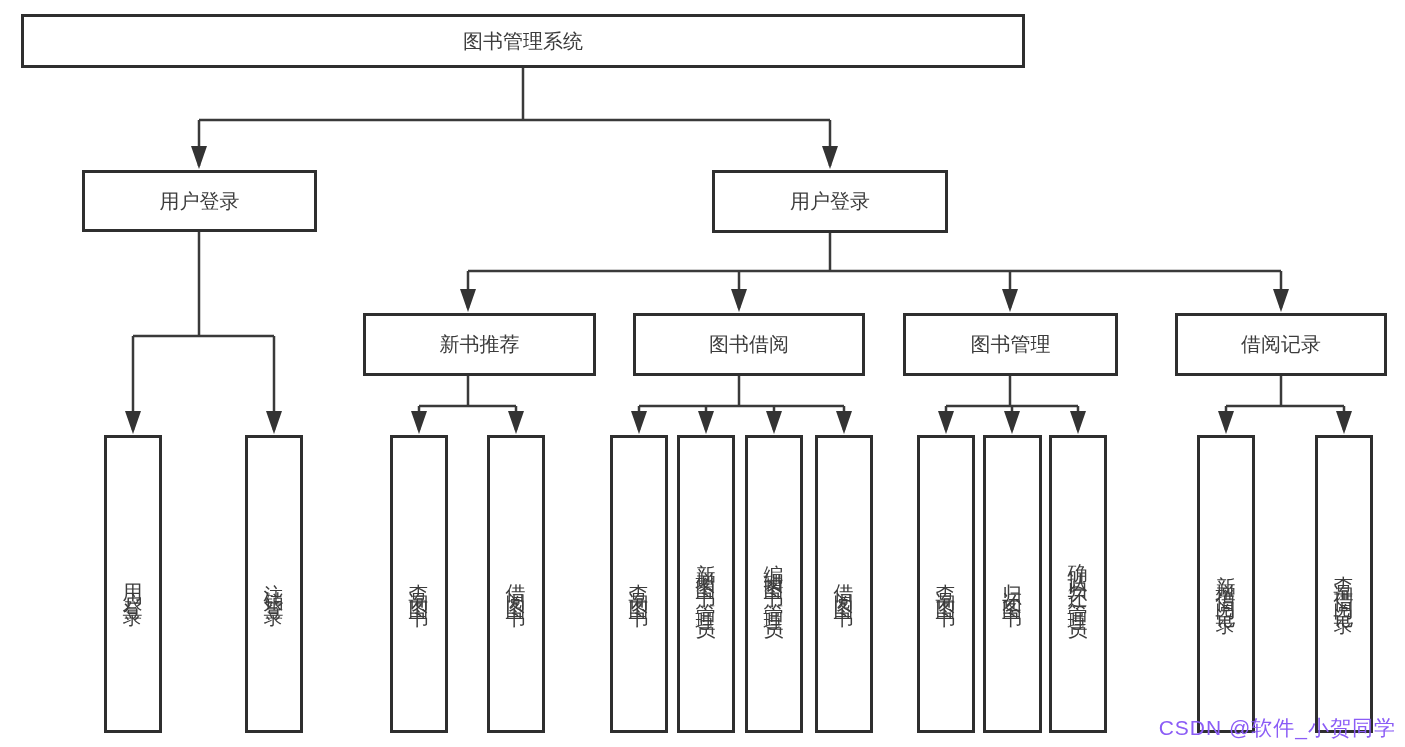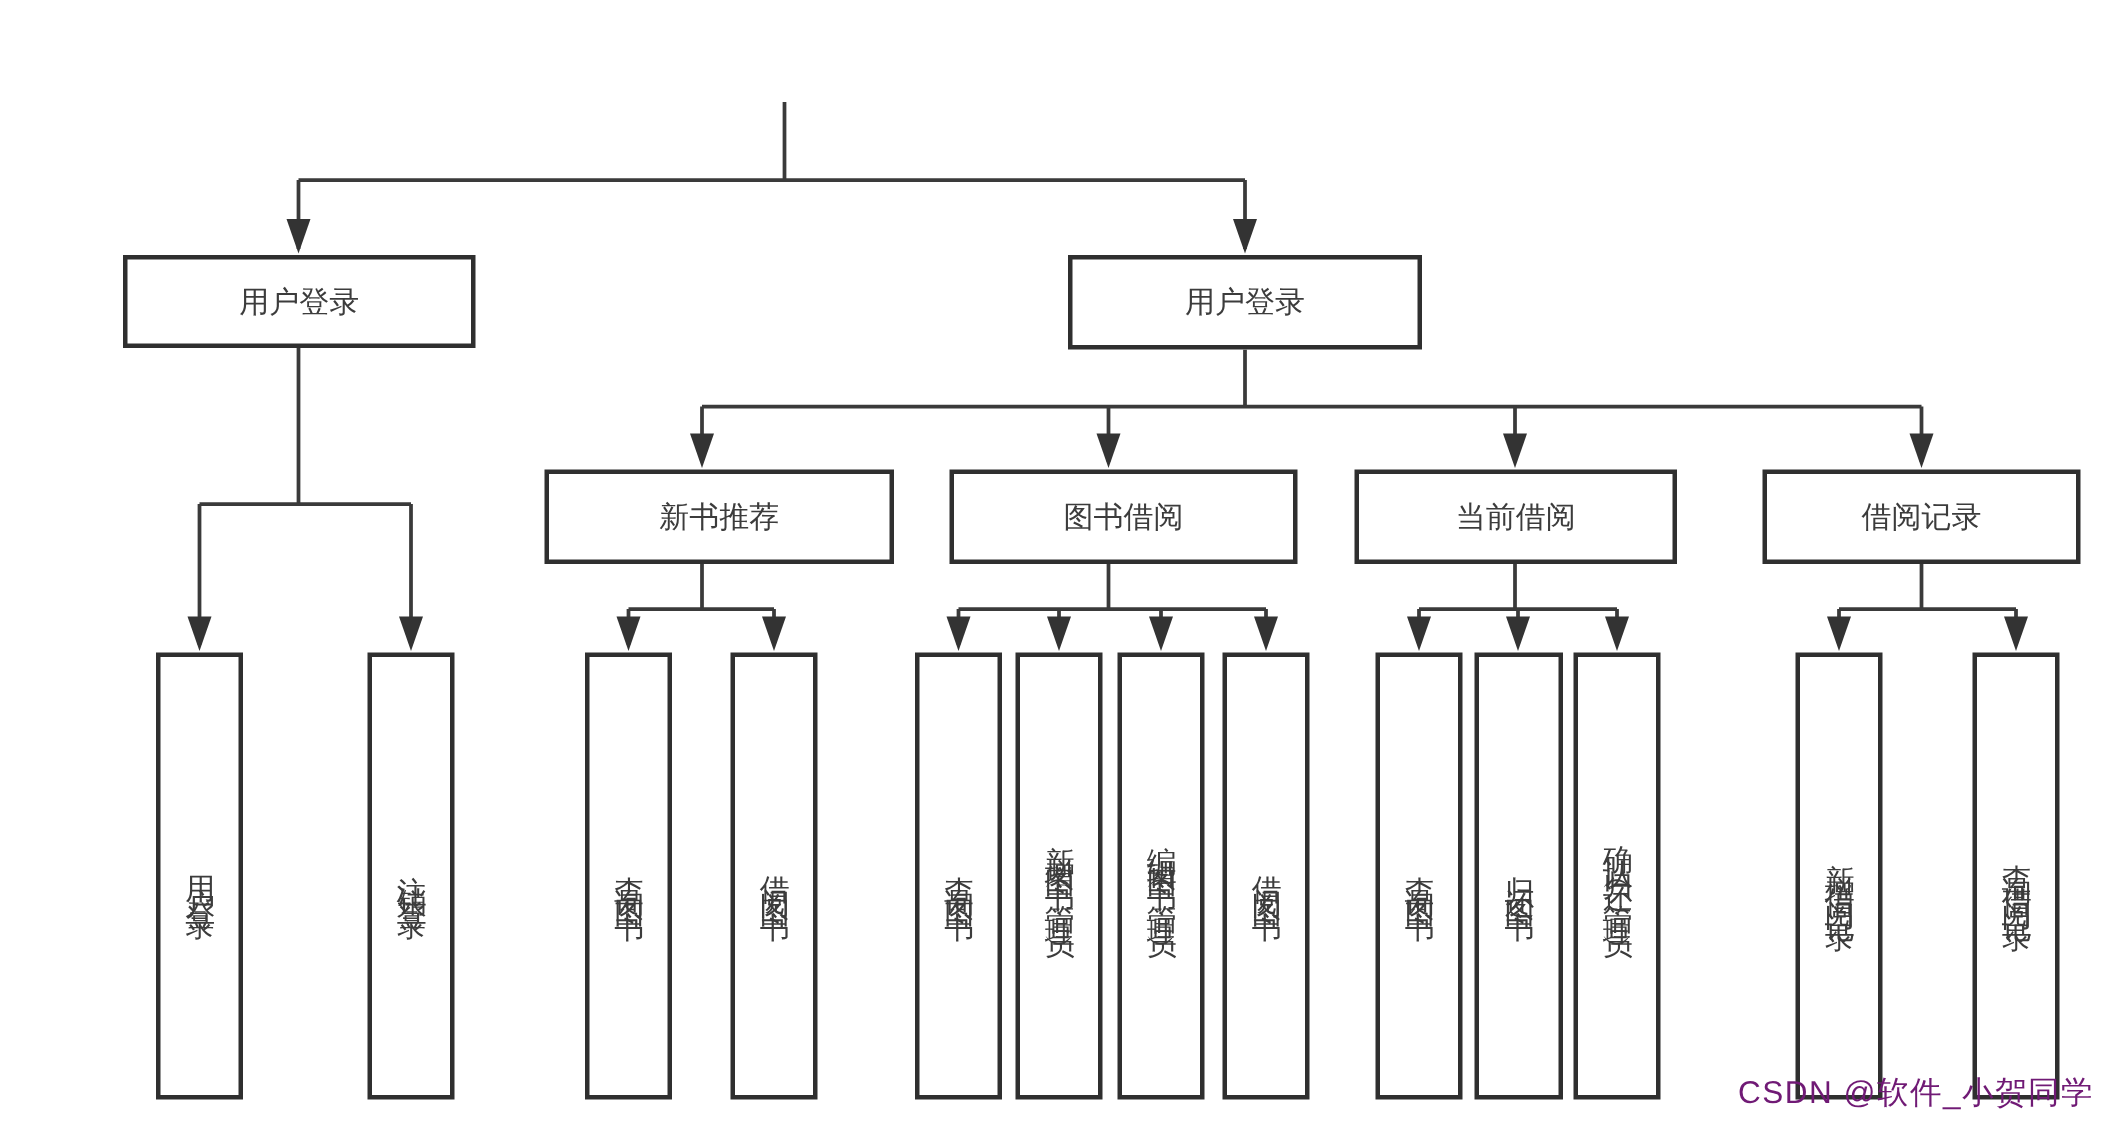--- a/index.html
+++ b/index.html
@@ -27,21 +27,21 @@
     writing-mode:vertical-rl;
     text-orientation:mixed;
     letter-spacing:8px;
     line-height:1;
     font-size:20px;
   }
   .watermark{
     position:absolute;
     top:714px;right:9px;
     font-size:21px;
-    color:#701a75;
+    color:#8b5cf6;
     letter-spacing:1px;
     z-index:5;
     white-space:nowrap;
   }
 </style>
 </head>
 <body>
 
 <div class="stage">
 
@@ -114,36 +114,39 @@
     <g>
       <line x1="1281" y1="376" x2="1281" y2="407"></line>
       <line x1="1226" y1="406" x2="1344" y2="406"></line>
       <line x1="1226" y1="406" x2="1226" y2="430"></line>
       <polygon points="1218,411 1234,411 1226,434"></polygon>
       <line x1="1344" y1="406" x2="1344" y2="430"></line>
       <polygon points="1336,411 1352,411 1344,434"></polygon>
     </g>
   </svg>
 
+  <div class="box" style="left:21px;top:14px;width:1004px;height:54px">
+    <span class="lbl">图书管理系统</span>
+  </div>
 
   <div class="box" style="left:82px;top:170px;width:235px;height:62px">
     <span class="lbl">用户登录</span>
   </div>
   <div class="box" style="left:712px;top:170px;width:236px;height:63px">
     <span class="lbl">用户登录</span>
   </div>
 
   <div class="box" style="left:363px;top:313px;width:233px;height:63px">
     <span class="lbl">新书推荐</span>
   </div>
   <div class="box" style="left:633px;top:313px;width:232px;height:63px">
     <span class="lbl">图书借阅</span>
   </div>
   <div class="box" style="left:903px;top:313px;width:215px;height:63px">
-    <span class="lbl">当前借阅</span>
+    <span class="lbl">图书管理</span>
   </div>
   <div class="box" style="left:1175px;top:313px;width:212px;height:63px">
     <span class="lbl">借阅记录</span>
   </div>
 
   <div class="box leaf" style="left:104px;top:435px;width:58px;height:298px">
     <span class="lbl">用户登录</span>
   </div>
   <div class="box leaf" style="left:245px;top:435px;width:58px;height:298px">
     <span class="lbl">注销登录</span>

